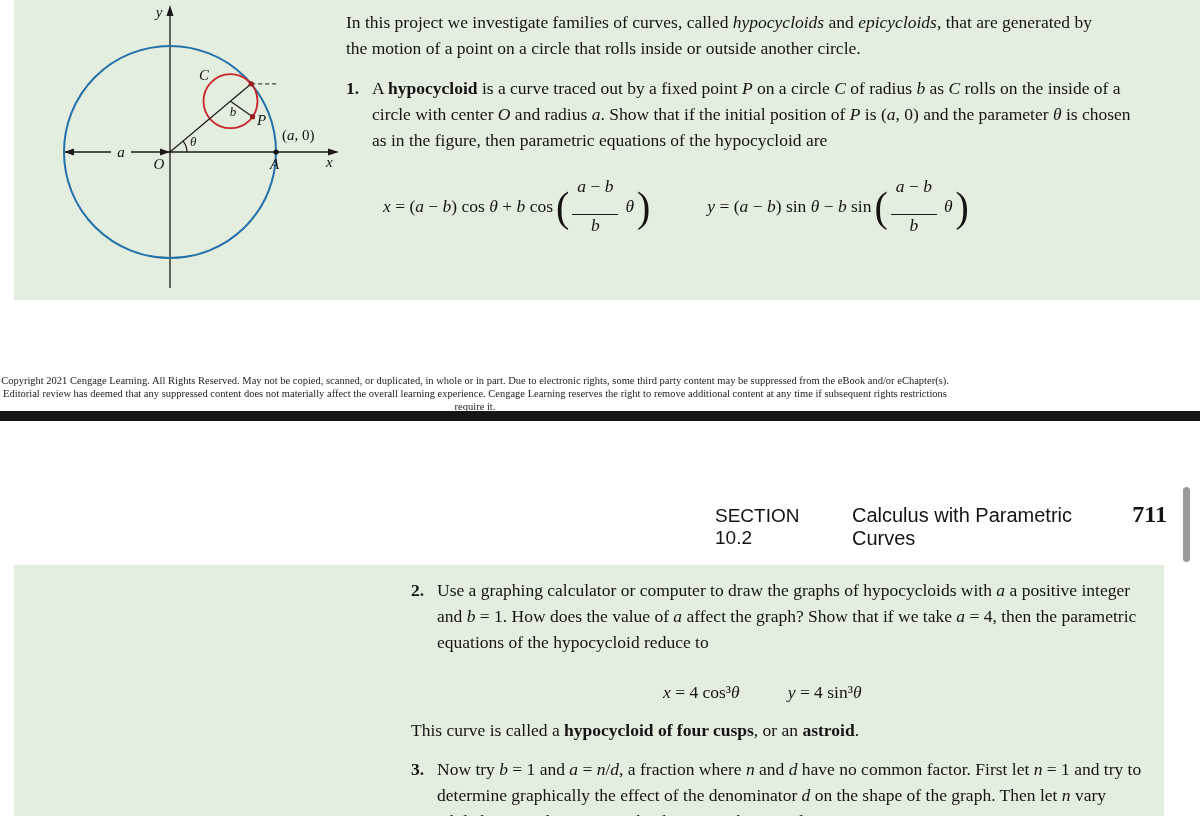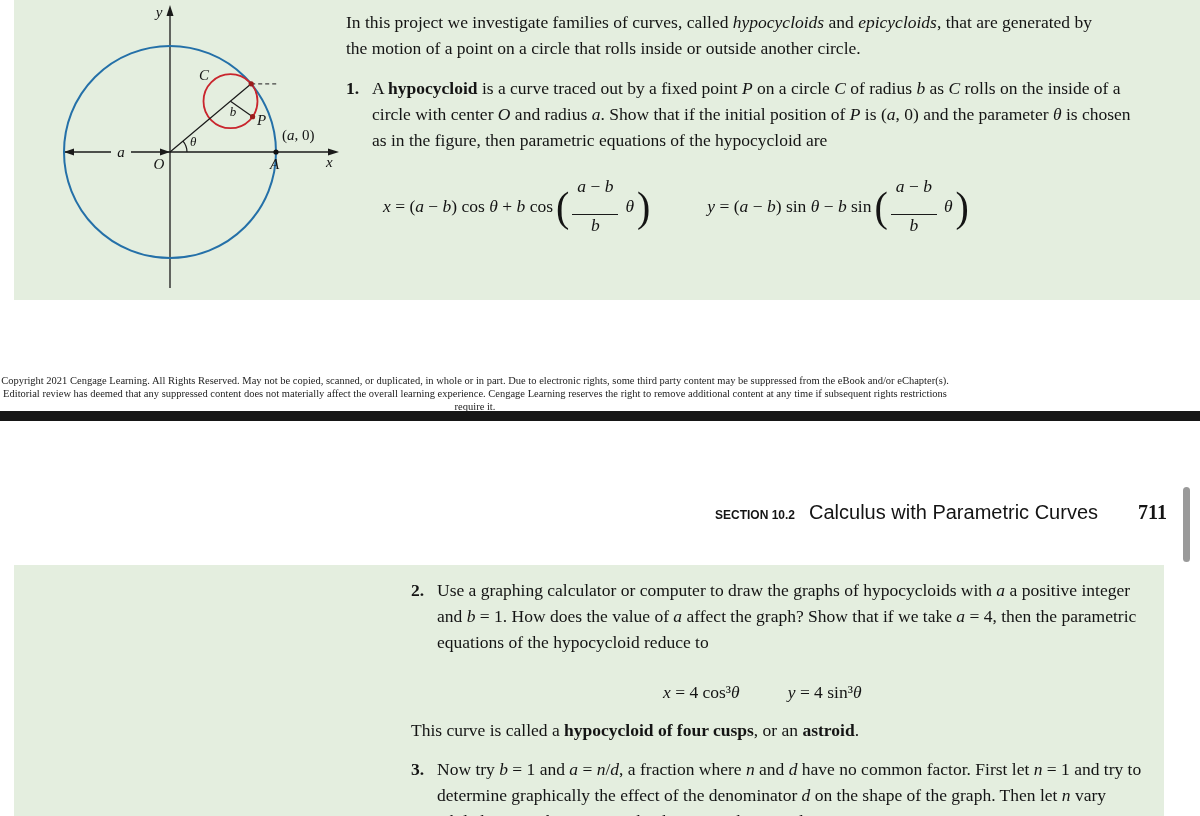--- a/index.html
+++ b/index.html
@@ -53,23 +53,23 @@
   
   .copyright{position:absolute;left:0;top:374px;width:950px;text-align:center;
     font-size:10.5px;line-height:13px;color:#222;}
 
   
   .divider{position:absolute;left:0;top:411px;width:1200px;height:10px;background:var(--divider-black);}
 
   
   .secheader{position:absolute;left:715px;top:501px;width:452px;display:flex;align-items:baseline;
     font-family:"Liberation Sans","DejaVu Sans",sans-serif;}
-  .sec{font-weight:bold;font-size:12px;}
+  .sec{font-weight:normal;font-size:19px;}
   .sectitle{font-size:20px;margin-left:14px;}
-  .pagenum{margin-left:auto;font-family:"Liberation Serif","DejaVu Serif",serif;font-size:20px;font-weight:600;}
+  .pagenum{margin-left:auto;font-family:"Liberation Serif","DejaVu Serif",serif;font-size:24px;font-weight:600;}
 
   
   .scrollthumb{position:absolute;left:1183px;top:487px;width:7px;height:75px;background:#9a9a9a;border-radius:4px;}
 
   
   .panel-bottom{left:14px;top:565px;width:1150px;height:251px;}
   .content-bottom{position:absolute;left:397px;top:13px;width:740px;font-size:17.5px;line-height:1.48;}
   .item-w2{width:736px;}
   .eqrow2{display:flex;margin-top:24px;margin-left:252px;gap:48px;white-space:nowrap;}
   .note{margin-top:12px;width:720px;}

